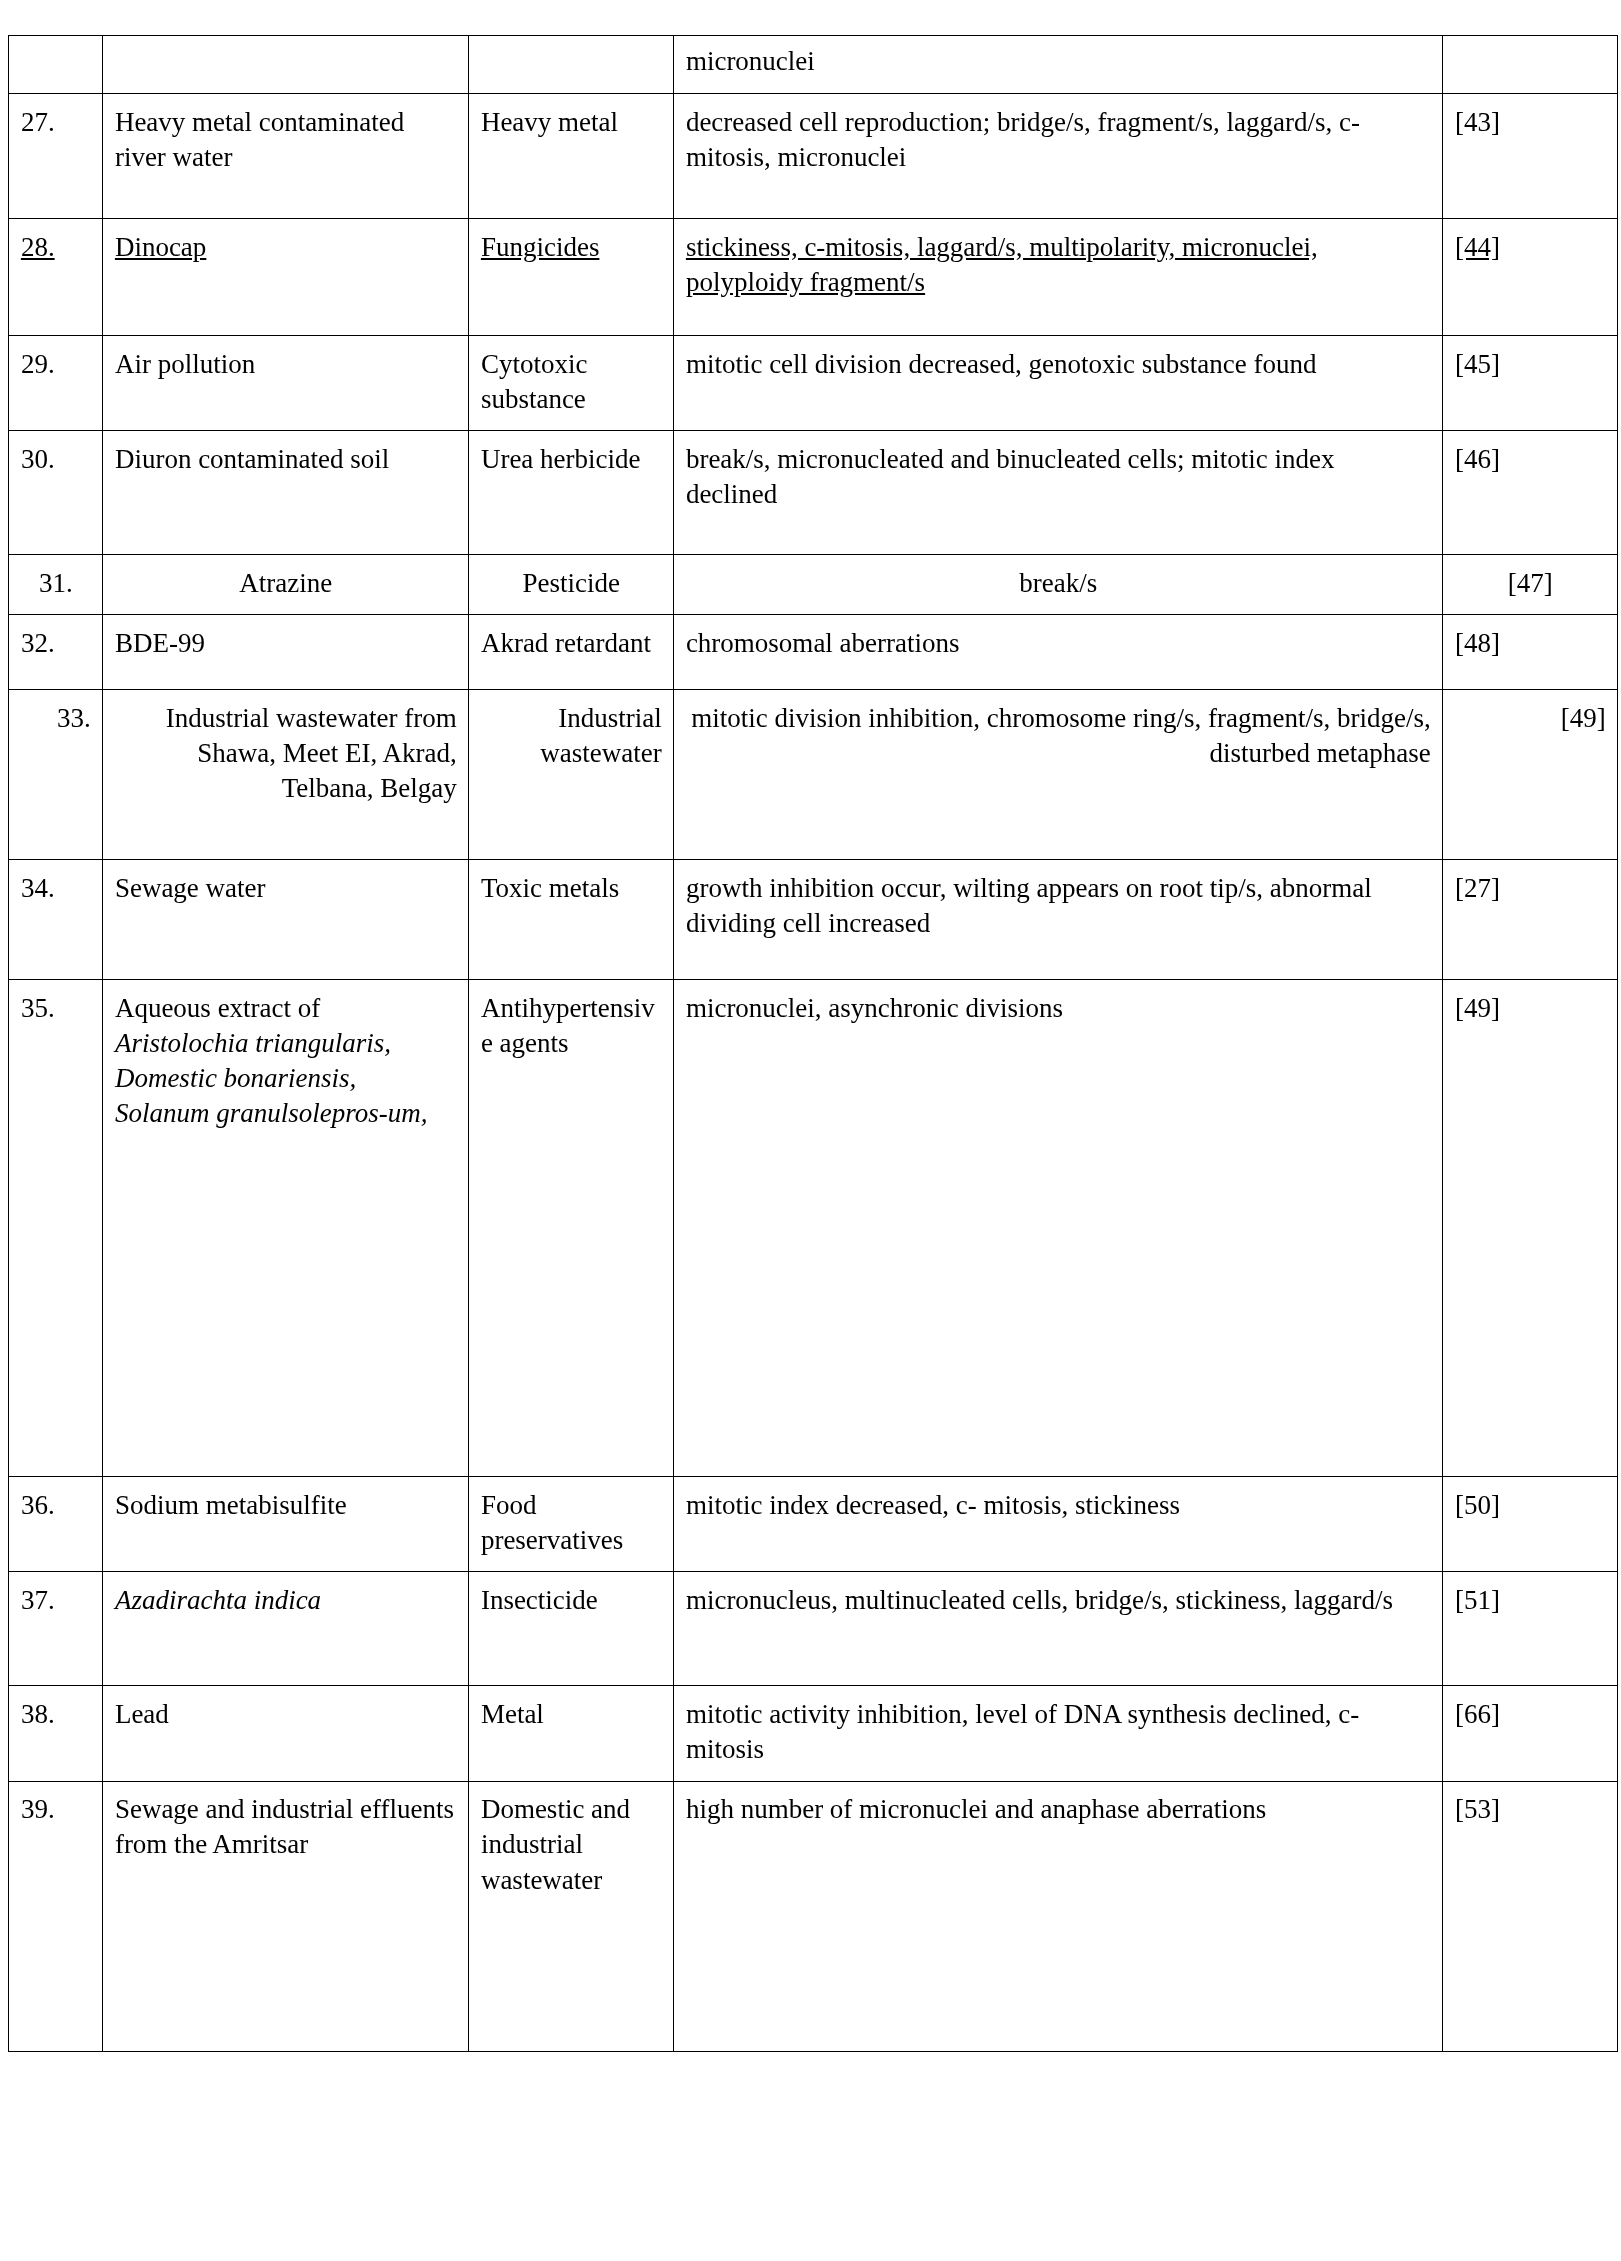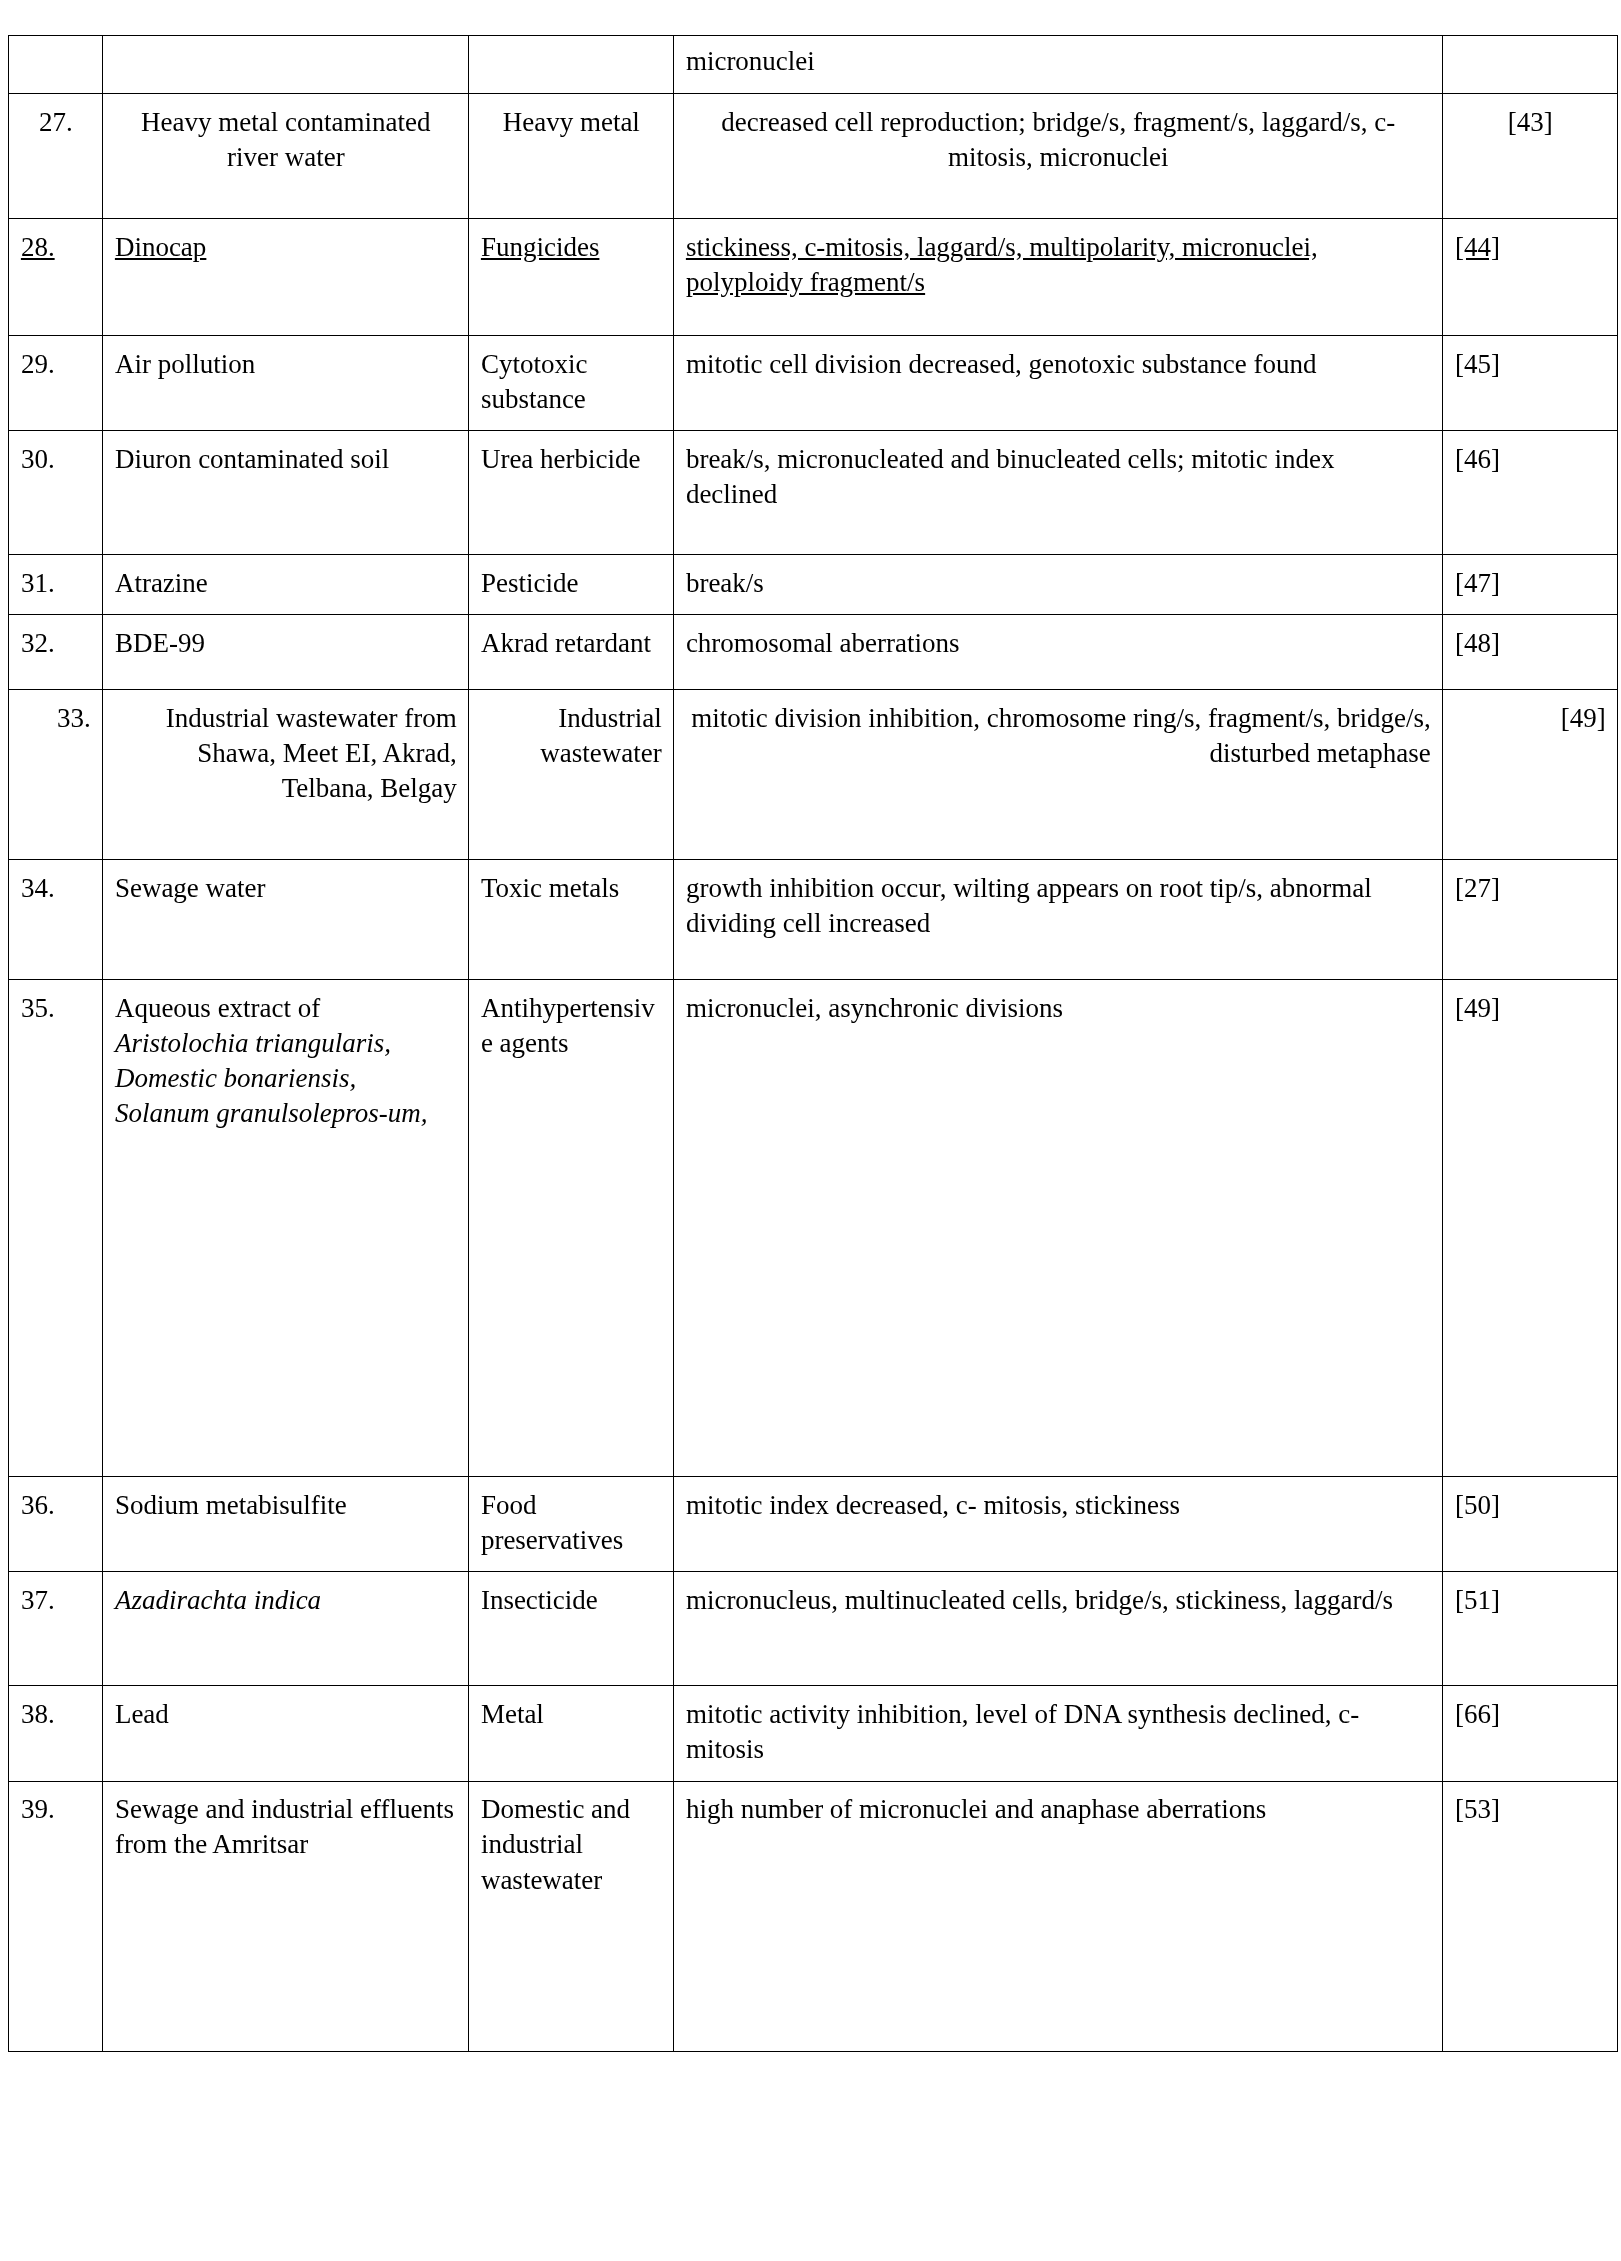--- a/index.html
+++ b/index.html
@@ -72,21 +72,21 @@
       <col class="c-ref">
     </colgroup>
     <tbody>
         <tr class="continued" style="height: 58px;">
           <td class="sno"></td>
           <td class="agent"></td>
           <td class="type"></td>
           <td class="effect">micronuclei</td>
           <td class="ref"></td>
         </tr>
-        <tr style="height: 125px; text-align: center;">
+        <tr style="height: 125px;">
           <td class="sno">27.</td>
           <td class="agent">Heavy metal contaminated river water</td>
           <td class="type">Heavy metal</td>
           <td class="effect">decreased cell reproduction; bridge/s, fragment/s, laggard/s, c-mitosis, micronuclei</td>
           <td class="ref">[43]</td>
         </tr>
         <tr style="height: 117px; text-decoration: underline;">
           <td class="sno">28.</td>
           <td class="agent">Dinocap</td>
           <td class="type">Fungicides</td>
@@ -100,21 +100,21 @@
           <td class="effect">mitotic cell division decreased, genotoxic substance found</td>
           <td class="ref">[45]</td>
         </tr>
         <tr style="height: 124px;">
           <td class="sno">30.</td>
           <td class="agent">Diuron contaminated soil</td>
           <td class="type">Urea herbicide</td>
           <td class="effect">break/s, micronucleated and binucleated cells; mitotic index declined</td>
           <td class="ref">[46]</td>
         </tr>
-        <tr style="height: 51px;">
+        <tr style="height: 51px; text-align: center;">
           <td class="sno">31.</td>
           <td class="agent">Atrazine</td>
           <td class="type">Pesticide</td>
           <td class="effect">break/s</td>
           <td class="ref">[47]</td>
         </tr>
         <tr style="height: 75px;">
           <td class="sno">32.</td>
           <td class="agent">BDE-99</td>
           <td class="type">Akrad retardant</td>

